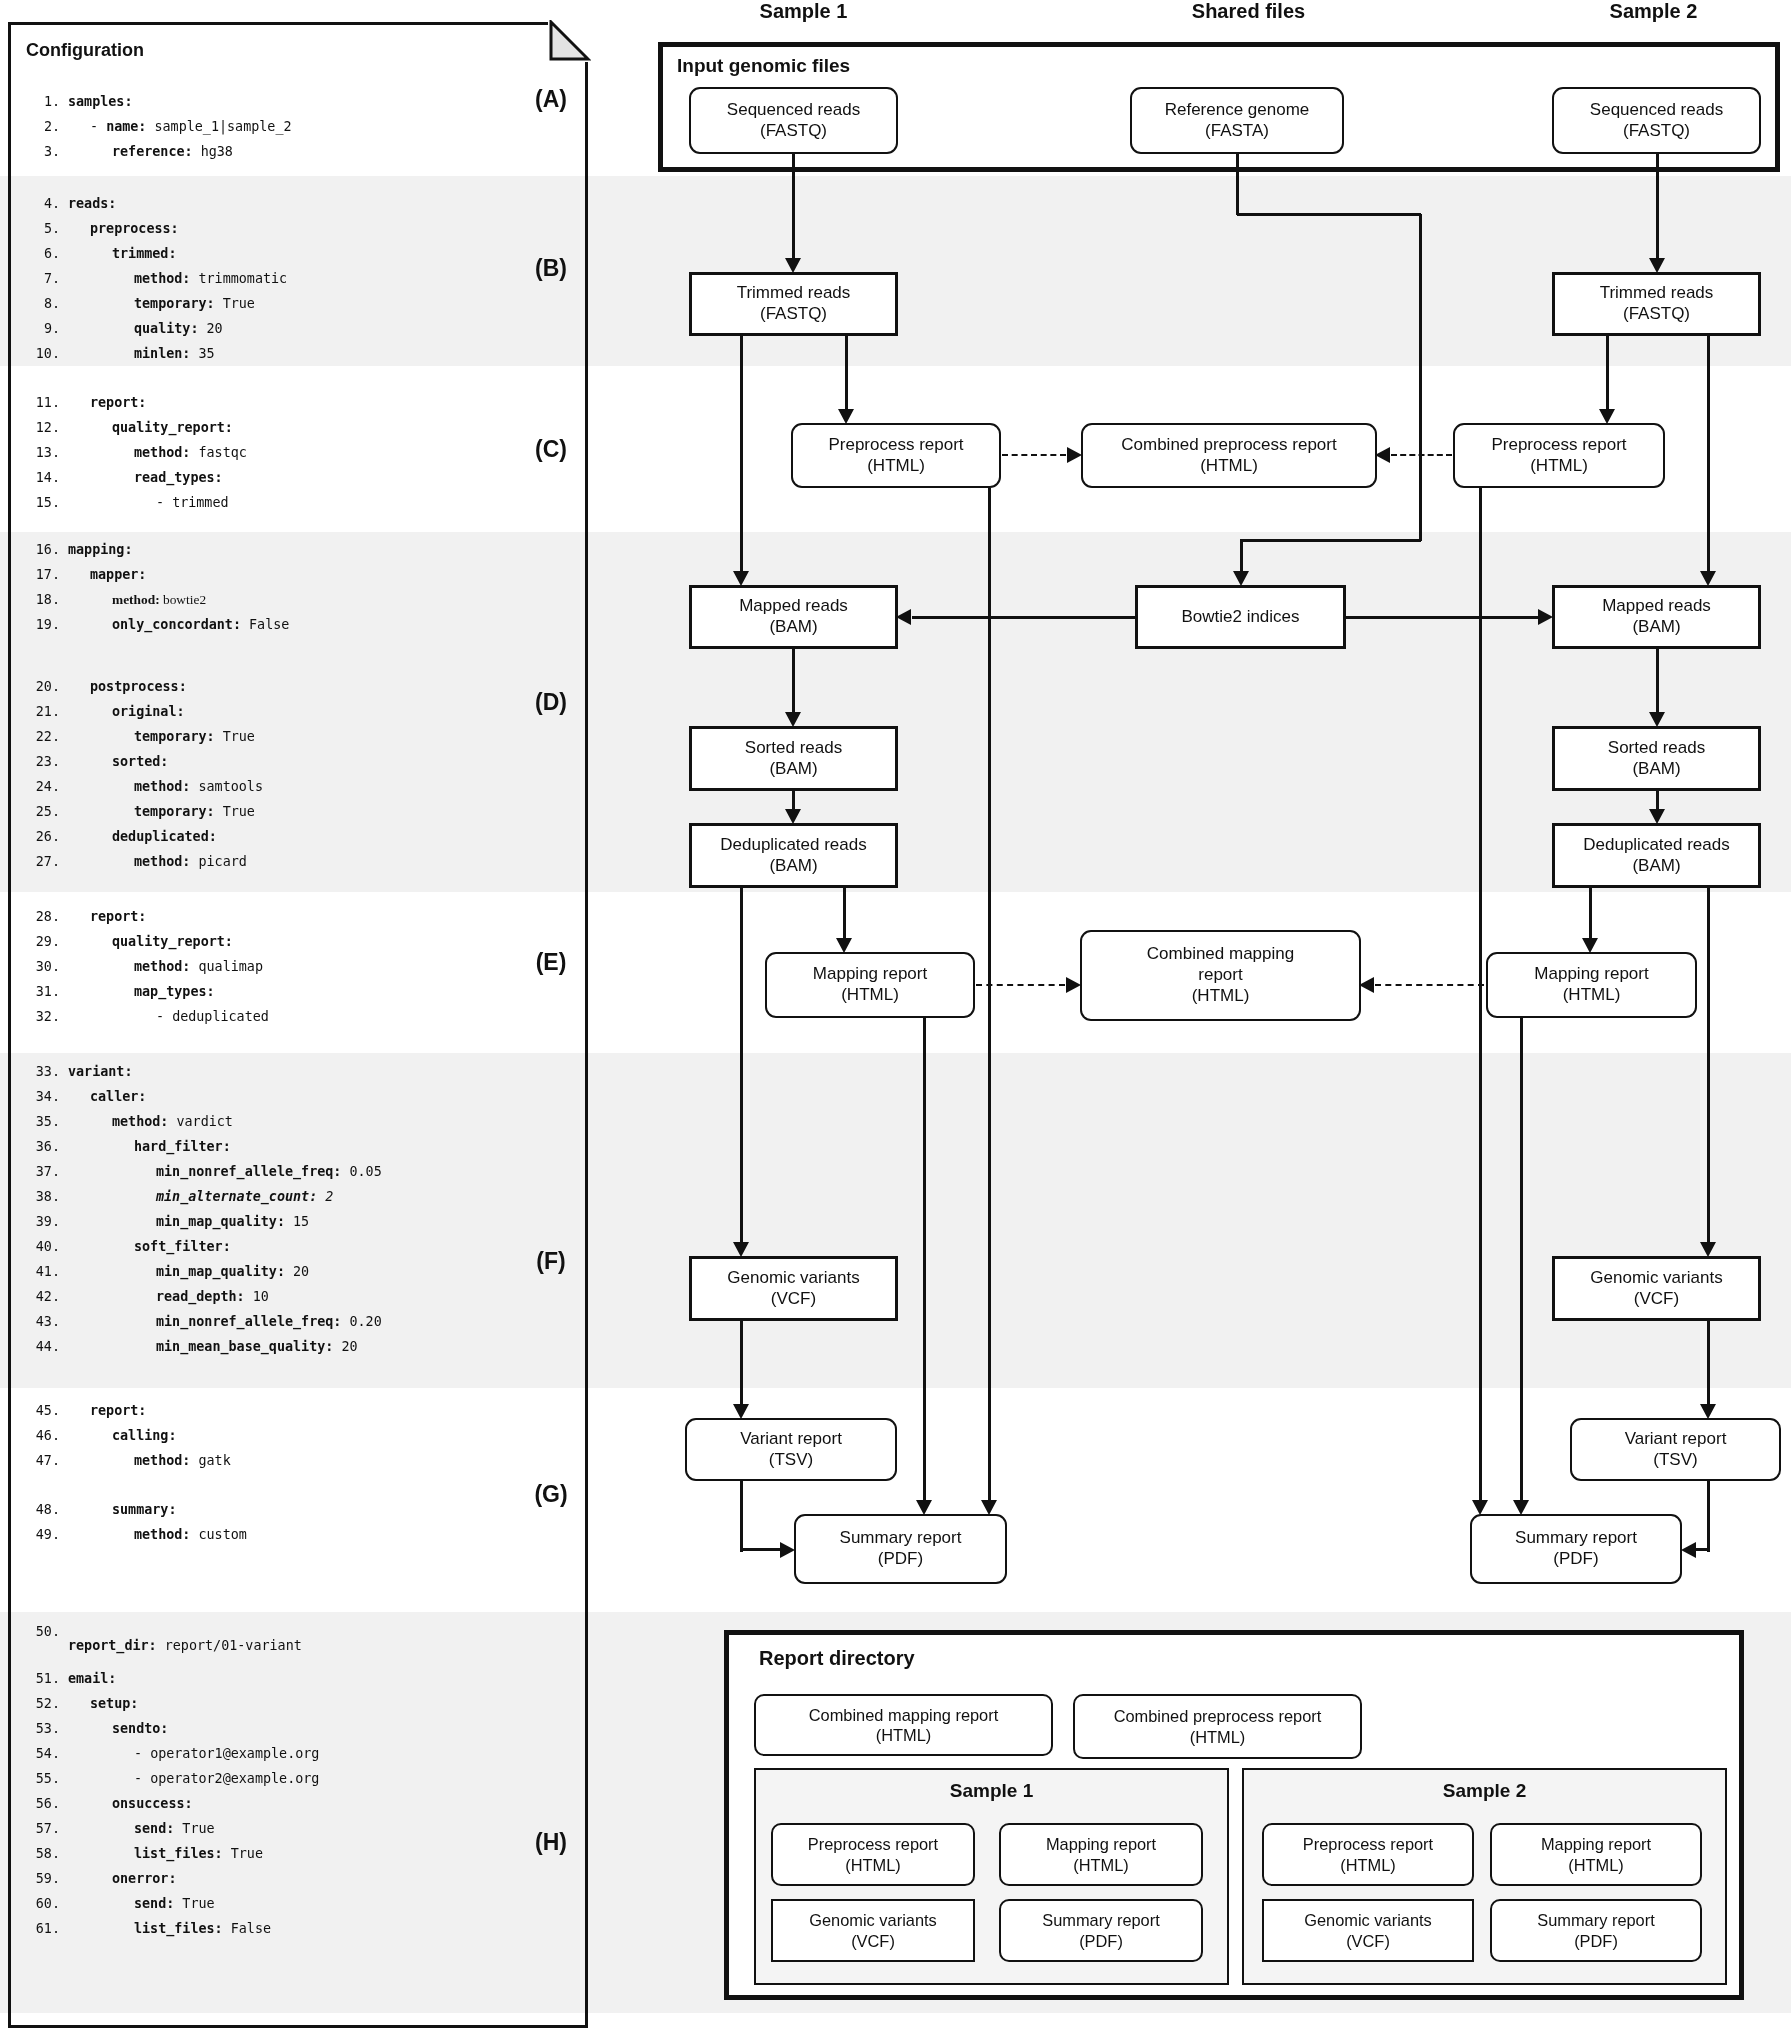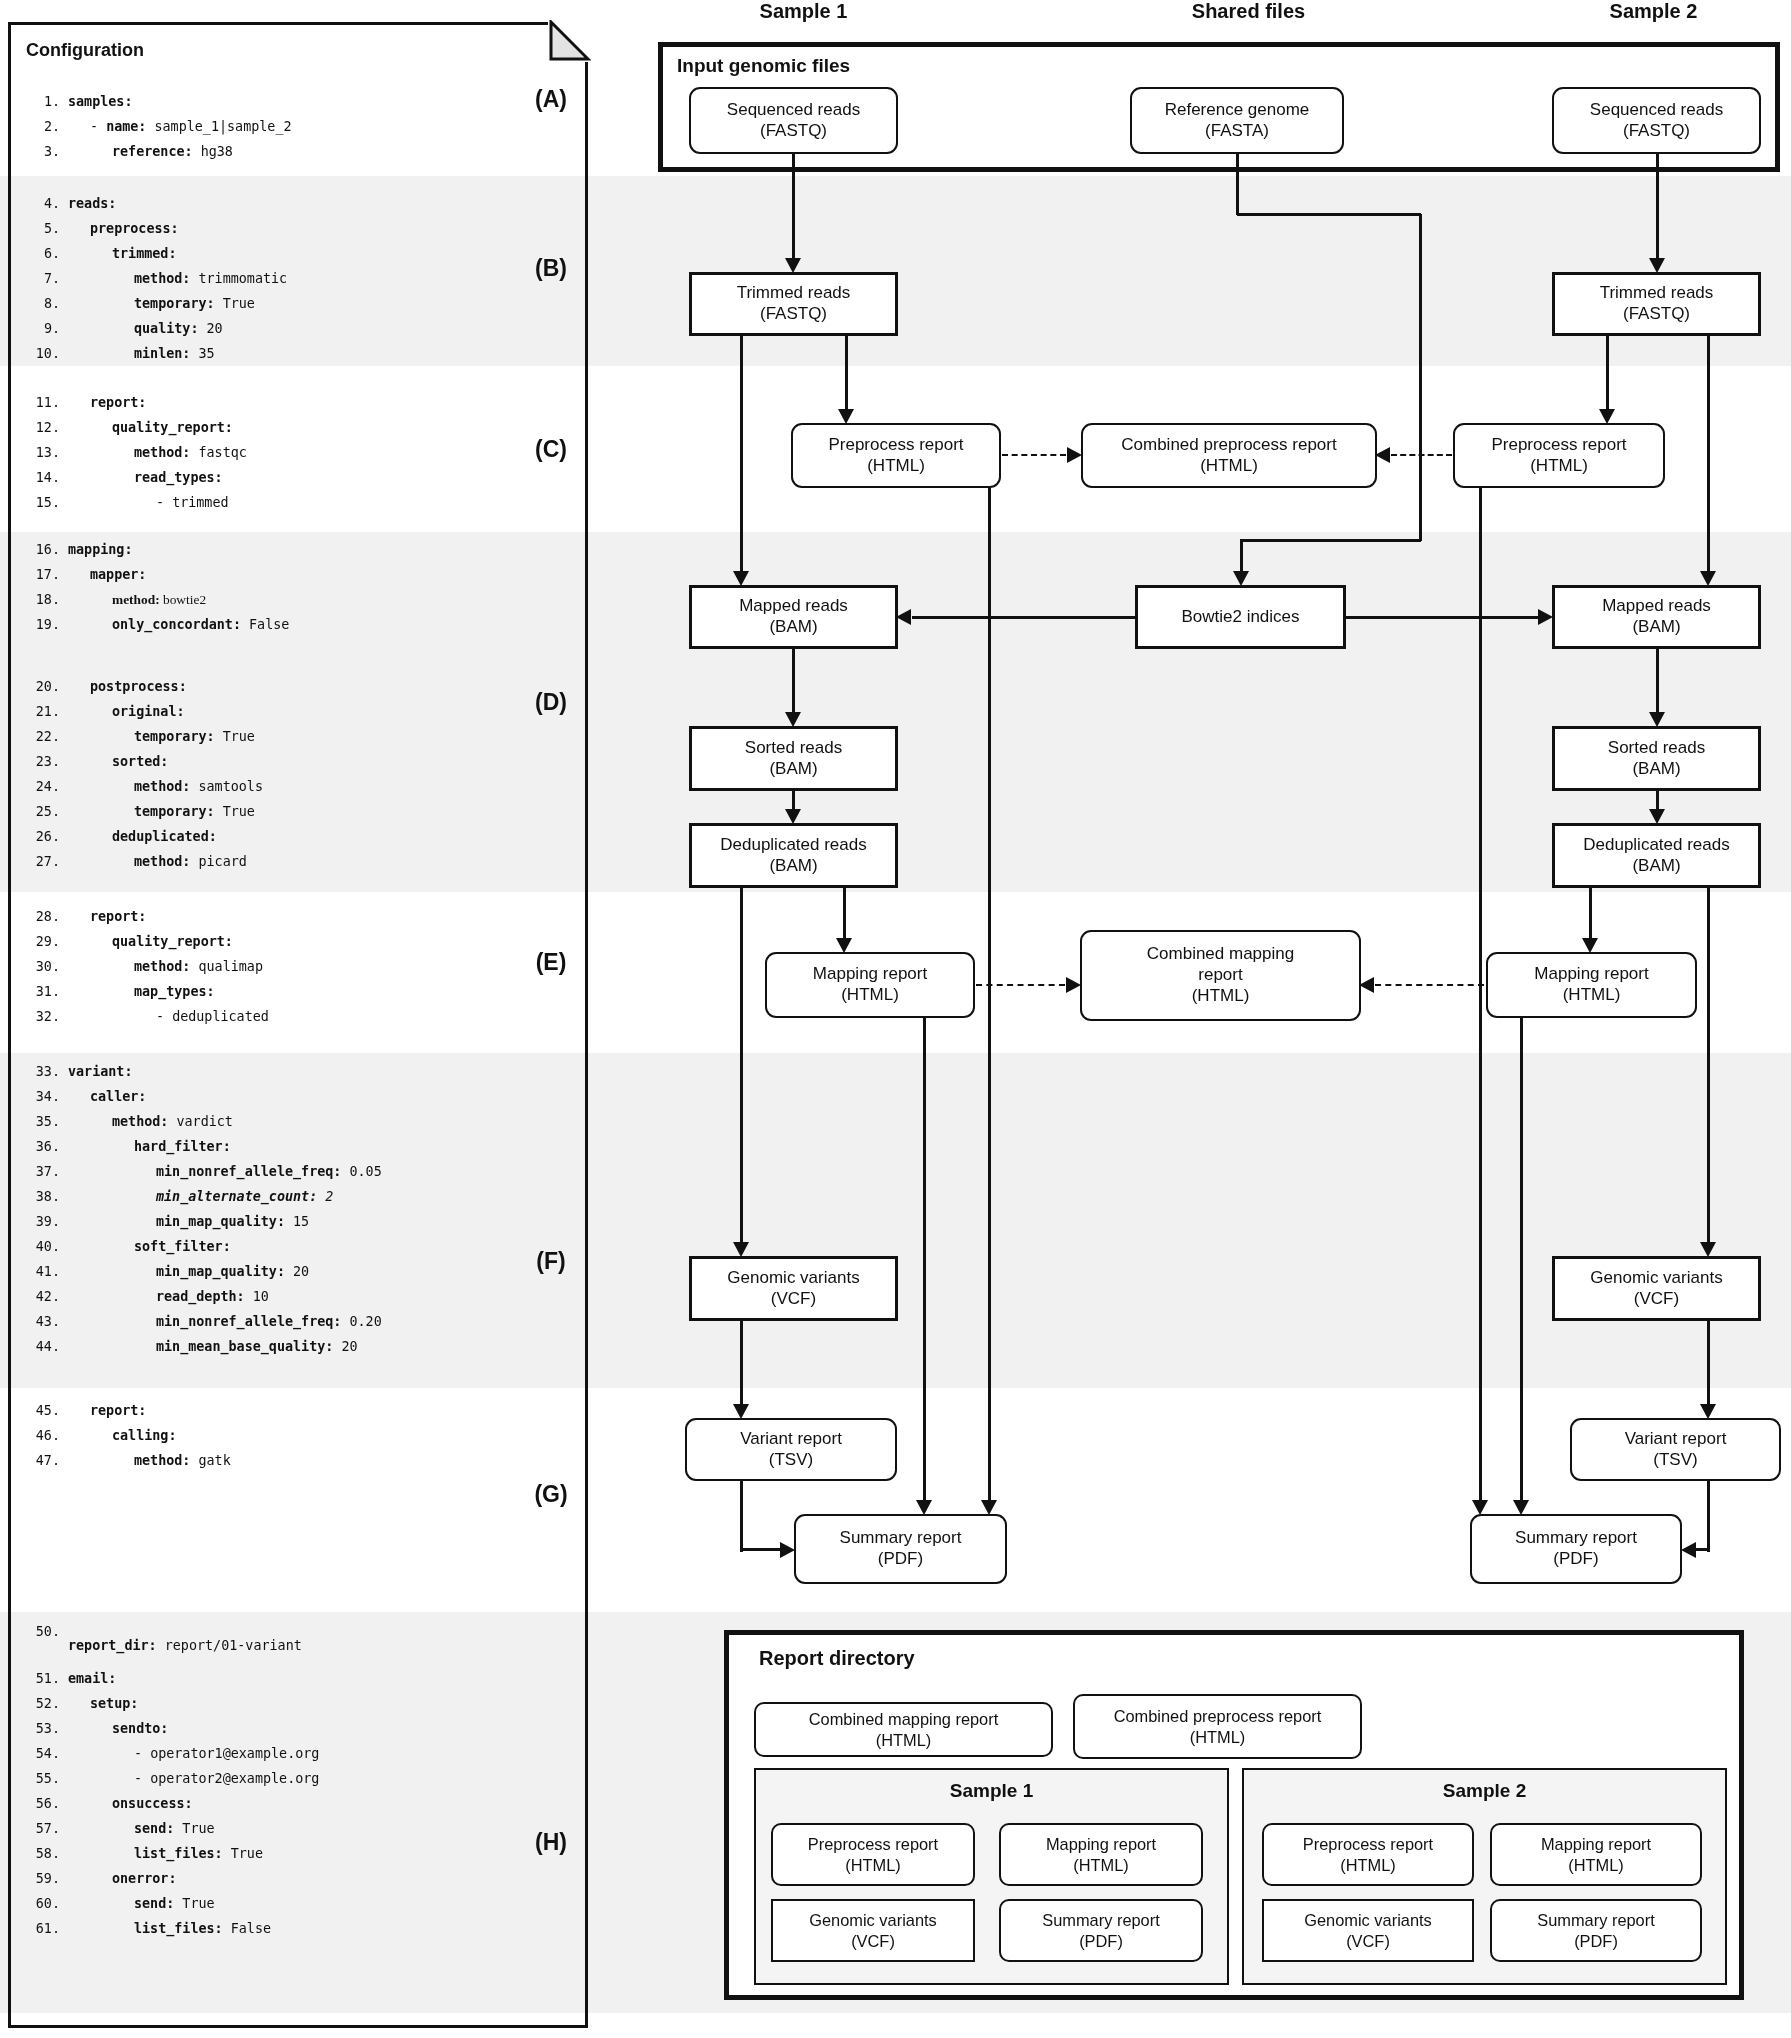--- a/index.html
+++ b/index.html
@@ -59,21 +59,21 @@
     <polygon points="2,2 39,39 2,39" fill="#e3e3e3" stroke="#111" stroke-width="3"></polygon>
   </svg>
   <div id="cfg-title">Configuration</div>
 
   <div id="input-box">
     <div id="input-box-label">Input genomic files</div>
   </div>
 
   <div id="report-dir">
     <div id="report-dir-title">Report directory</div>
-  <div class="rd-box rounded" style="left: 25px; top: 59px; width: 299px; height: 55px; margin-top: 8px;">
+  <div class="rd-box rounded" style="left: 25px; top: 59px; width: 299px; height: 62px;">
         <div class="rd-label">Combined mapping report</div>
         <div class="rd-label">(HTML)</div>
       </div>
       <div class="rd-box rounded" style="left: 344px; top: 59px; width: 289px; height: 65px;">
         <div class="rd-label">Combined preprocess report</div>
         <div class="rd-label">(HTML)</div>
       </div>
       <div class="rd-sample" style="left: 25px; top: 133px; width: 475px; height: 217px;">
         <div class="rd-sample-title">Sample 1</div>
         <div class="rd-box rounded" style="left: 15px; top: 53px; width: 204px; height: 63px;">
@@ -173,20 +173,24 @@
       <div class="cfg-line"><div class="cfg-num">40.</div><div class="cfg-body" style="padding-left: 66px;"><span></span><span class="cfg-key">soft_filter:</span></div></div>
       <div class="cfg-line"><div class="cfg-num">41.</div><div class="cfg-body" style="padding-left: 88px;"><span></span><span class="cfg-key">min_map_quality:</span><span> 20</span></div></div>
       <div class="cfg-line"><div class="cfg-num">42.</div><div class="cfg-body" style="padding-left: 88px;"><span></span><span class="cfg-key">read_depth:</span><span> 10</span></div></div>
       <div class="cfg-line"><div class="cfg-num">43.</div><div class="cfg-body" style="padding-left: 88px;"><span></span><span class="cfg-key">min_nonref_allele_freq:</span><span> 0.20</span></div></div>
       <div class="cfg-line"><div class="cfg-num">44.</div><div class="cfg-body" style="padding-left: 88px;"><span></span><span class="cfg-key">min_mean_base_quality:</span><span> 20</span></div></div>
     </div>
     <div class="cfg-group" style="top: 1398px;">
       <div class="cfg-line"><div class="cfg-num">45.</div><div class="cfg-body" style="padding-left: 22px;"><span></span><span class="cfg-key">report:</span></div></div>
       <div class="cfg-line"><div class="cfg-num">46.</div><div class="cfg-body" style="padding-left: 44px;"><span></span><span class="cfg-key">calling:</span></div></div>
       <div class="cfg-line"><div class="cfg-num">47.</div><div class="cfg-body" style="padding-left: 66px;"><span></span><span class="cfg-key">method:</span><span> gatk</span></div></div>
+    </div>
+    <div class="cfg-group" style="top: 1497px;">
+      <div class="cfg-line"><div class="cfg-num">48.</div><div class="cfg-body" style="padding-left: 44px;"><span></span><span class="cfg-key">summary:</span></div></div>
+      <div class="cfg-line"><div class="cfg-num">49.</div><div class="cfg-body" style="padding-left: 66px;"><span></span><span class="cfg-key">method:</span><span> custom</span></div></div>
     </div>
     <div class="cfg-group" style="top: 1619px;">
       <div class="cfg-line"><div class="cfg-num">50.</div><div class="cfg-body" style="padding-left: 0px; margin-top: 14px;"><span></span><span class="cfg-key">report_dir:</span><span> report/01-variant</span></div></div>
     </div>
     <div class="cfg-group" style="top: 1666px;">
       <div class="cfg-line"><div class="cfg-num">51.</div><div class="cfg-body" style="padding-left: 0px;"><span></span><span class="cfg-key">email:</span></div></div>
       <div class="cfg-line"><div class="cfg-num">52.</div><div class="cfg-body" style="padding-left: 22px;"><span></span><span class="cfg-key">setup:</span></div></div>
       <div class="cfg-line"><div class="cfg-num">53.</div><div class="cfg-body" style="padding-left: 44px;"><span></span><span class="cfg-key">sendto:</span></div></div>
       <div class="cfg-line"><div class="cfg-num">54.</div><div class="cfg-body" style="padding-left: 66px;"><span>- </span><span>operator1@example.org</span></div></div>
       <div class="cfg-line"><div class="cfg-num">55.</div><div class="cfg-body" style="padding-left: 66px;"><span>- </span><span>operator2@example.org</span></div></div>

